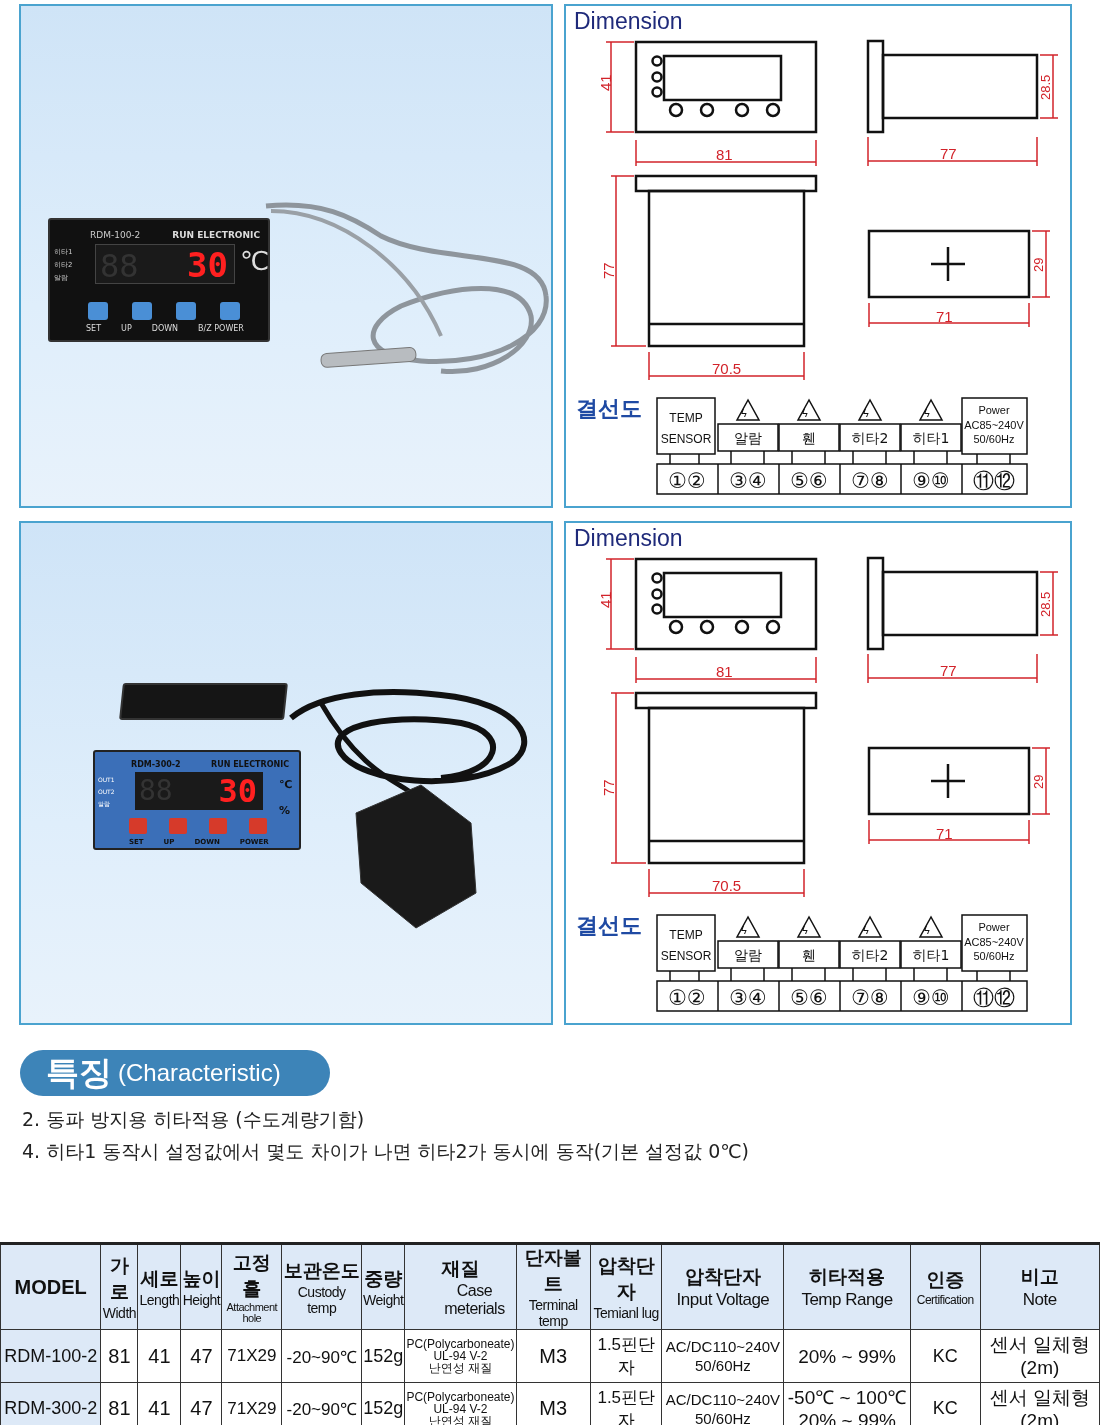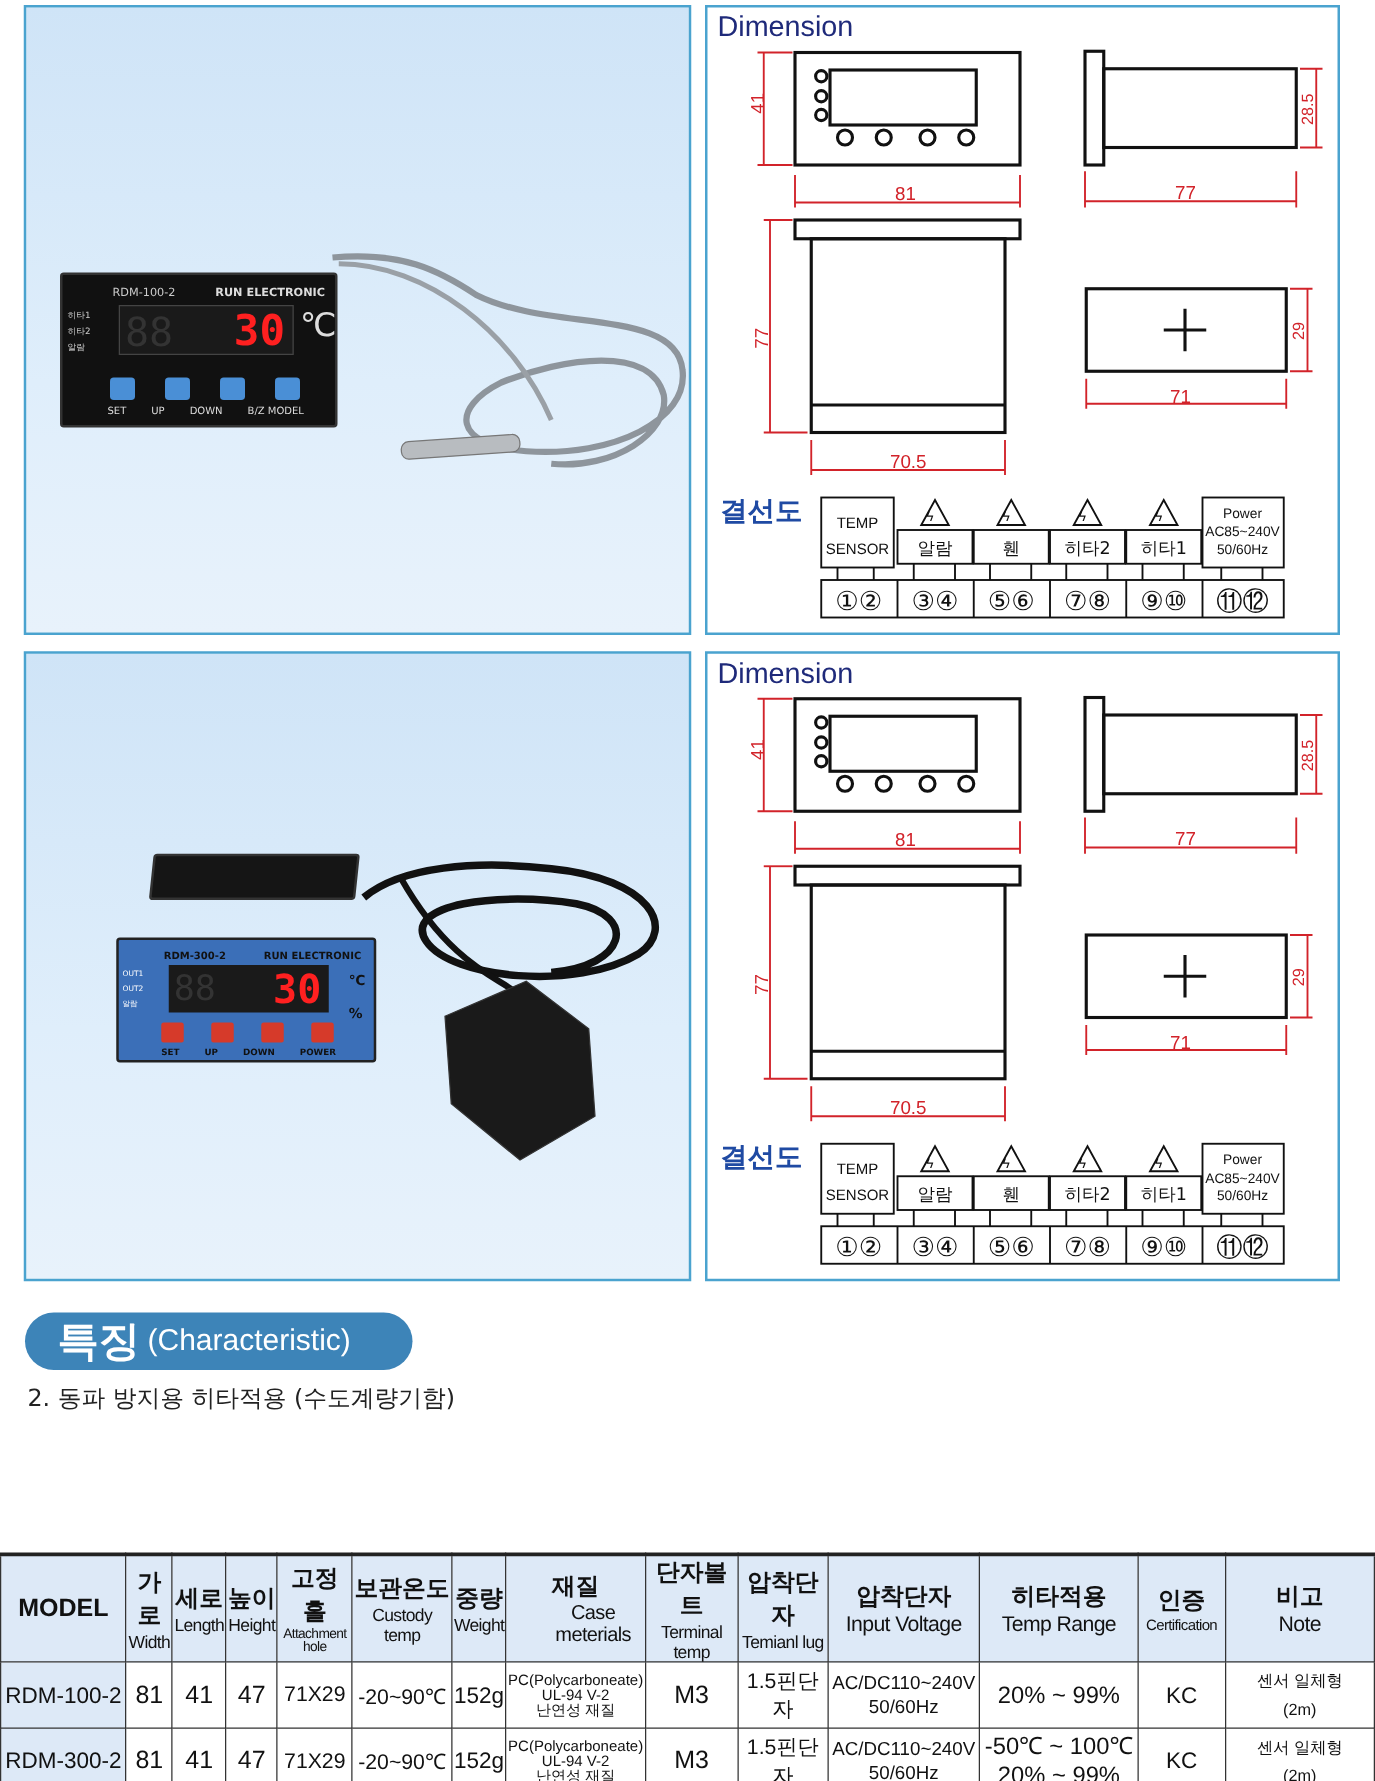--- a/index.html
+++ b/index.html
@@ -18,21 +18,21 @@
 table.spec th,table.spec td{border:1.5px solid #333;text-align:center;padding:0 1px;}
 table.spec thead th{background:#dde9f7;height:64px;vertical-align:middle;}
 table.spec th .ko{display:block;font-size:19px;font-weight:bold;}
 table.spec th .en{display:block;font-size:14px;font-weight:normal;letter-spacing:-0.5px;}
 table.spec th.model{font-size:20px;font-weight:bold;}
 table.spec td{height:53px;font-size:20px;}
 table.spec td.model{background:#dde9f7;font-size:18px;}
 table.spec td.small{font-size:12px;line-height:12px;}
 table.spec td.volt{font-size:15px;line-height:19px;}
 table.spec td.range{font-size:19px;line-height:23px;}
-table.spec td.note{font-size:13px;line-height:23px;}
+table.spec td.note{font-size:19px;line-height:23px;}
 table.spec{border-top:3px solid #222;border-bottom:3px solid #222;}
 </style>
 </head>
 <body>
 
 <div class="photo-panel" style="top:4px;">
 
   <svg width="530" height="500" style="position:absolute;left:0;top:0">
     <path d="M245 200 C300 195 330 210 360 230 C420 260 520 240 525 290 C530 330 470 360 400 355 C340 350 340 320 380 300 C430 280 500 270 510 310 C515 340 470 370 420 365" fill="none" stroke="#8e959c" stroke-width="5"></path>
     <path d="M250 205 C320 205 390 260 420 330" fill="none" stroke="#9aa0a6" stroke-width="4"></path>
@@ -54,21 +54,21 @@
     <div style="position:absolute;left:38px;top:82px;display:flex;gap:24px;">
       <div style="width:20px;height:18px;background:#4a8fd6;border-radius:3px;"></div>
       <div style="width:20px;height:18px;background:#4a8fd6;border-radius:3px;"></div>
       <div style="width:20px;height:18px;background:#4a8fd6;border-radius:3px;"></div>
       <div style="width:20px;height:18px;background:#4a8fd6;border-radius:3px;"></div>
     </div>
     <div style="position:absolute;left:36px;top:104px;display:flex;gap:20px;font-size:8px;color:#ddd;">
       <span>SET</span>
       <span>UP</span>
       <span>DOWN</span>
-      <span>B/Z MODEL</span>
+      <span>B/Z POWER</span>
     </div>
   </div>
 </div>
 
 <div class="dim-panel" style="top:4px;">
   <div class="dim-title">Dimension</div>
   <svg class="svgwrap" width="508" height="500">
     <g stroke="#111" stroke-width="2.5" fill="none">
       <rect x="70" y="36" width="180" height="90"></rect>
       <rect x="98" y="50" width="117" height="44"></rect>
@@ -337,20 +337,21 @@
     </g>
   </svg>
 </div>
 
 <div class="char-badge">
   <span class="ko">특징</span>
   <span class="en">(Characteristic)</span>
 </div>
 <div class="char-list">
   <div>2. 동파 방지용 히타적용 (수도계량기함)</div>
+  <div>4. 히타1 동작시 설정값에서 몇도 차이가 나면 히타2가 동시에 동작(기본 설정값 0℃)</div>
 </div>
 
 <table class="spec">
   <colgroup>
     <col style="width:101px">
       <col style="width:37px">
       <col style="width:43px">
       <col style="width:41px">
     <col style="width:60px">
       <col style="width:80px">

